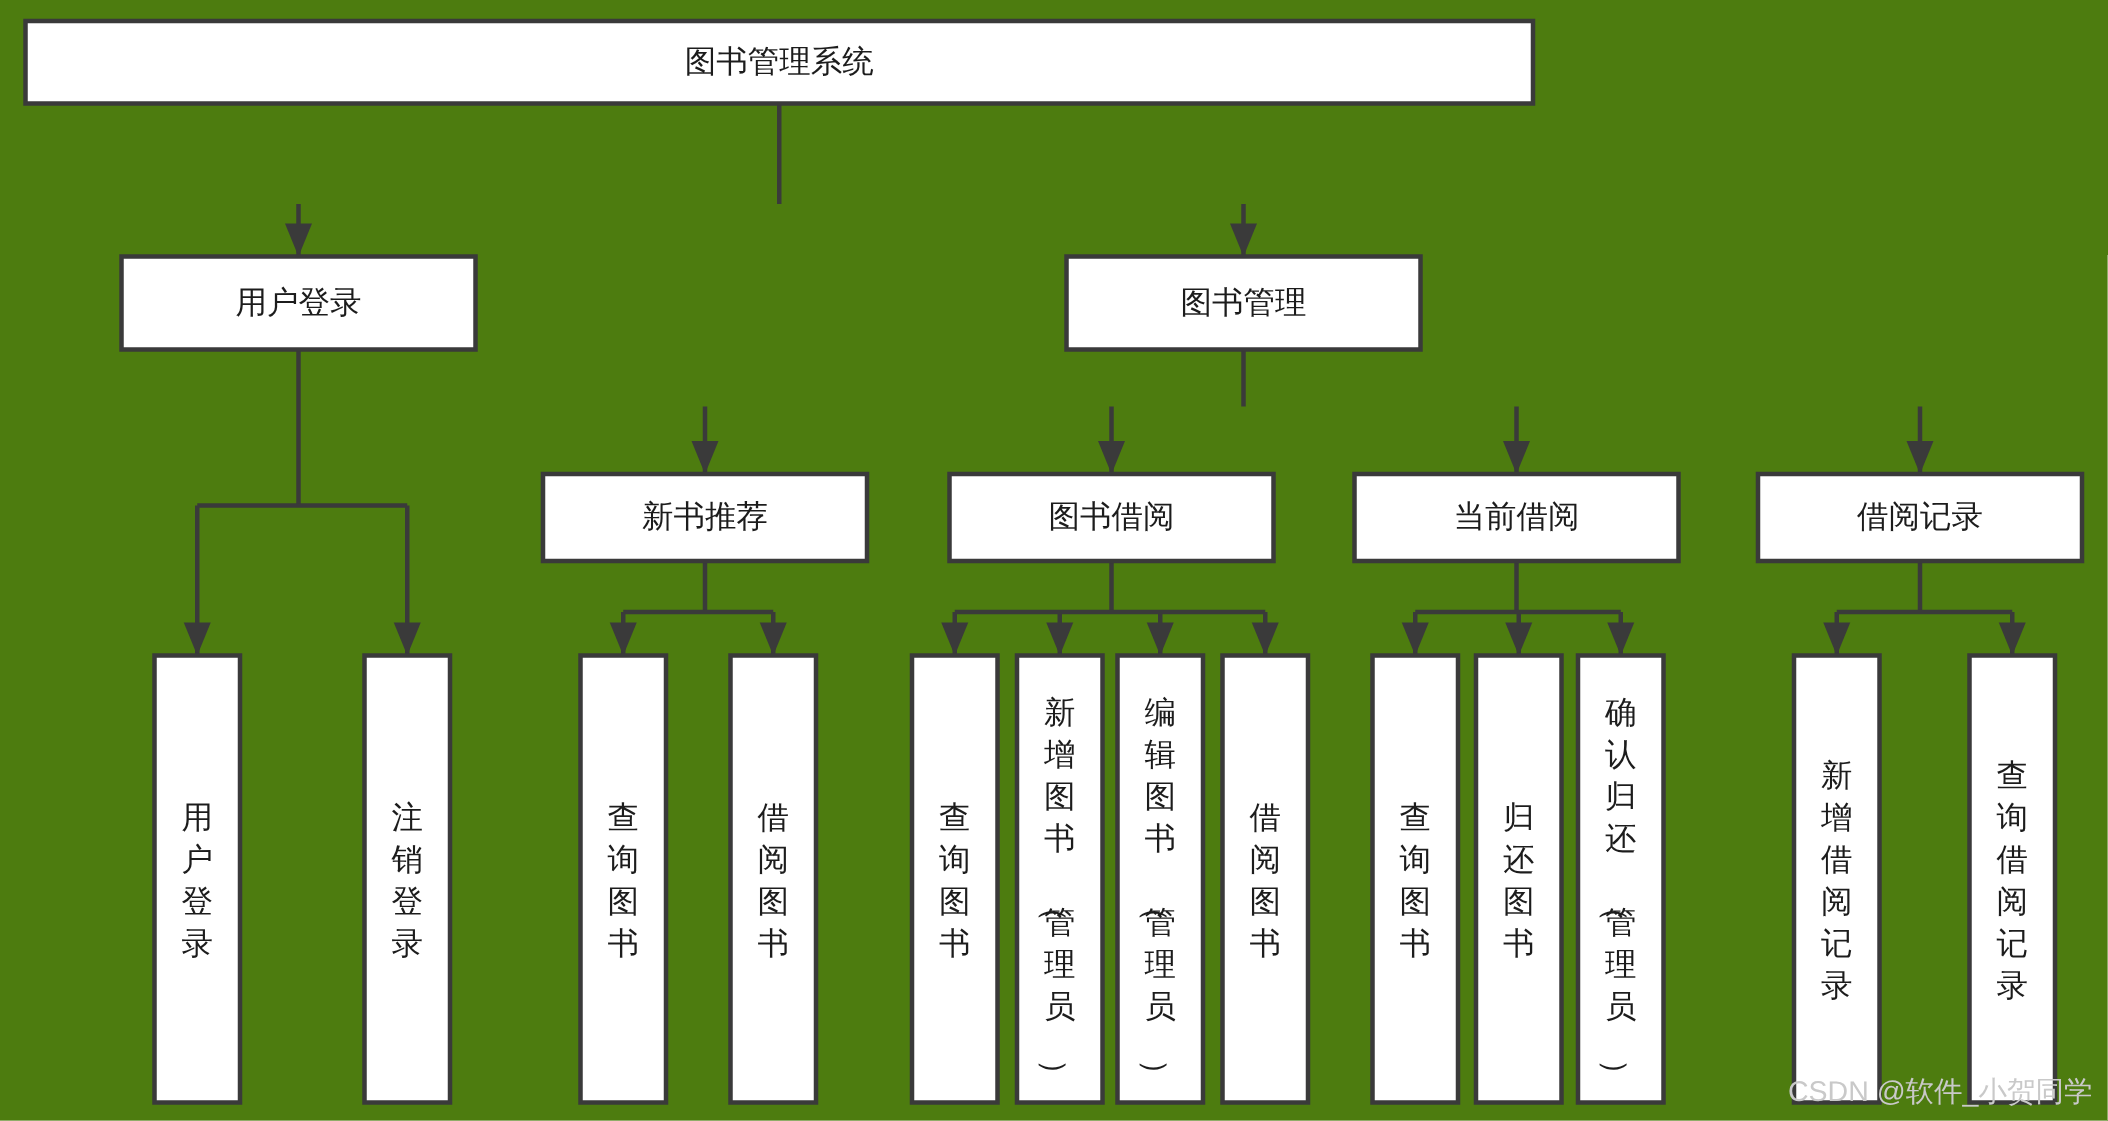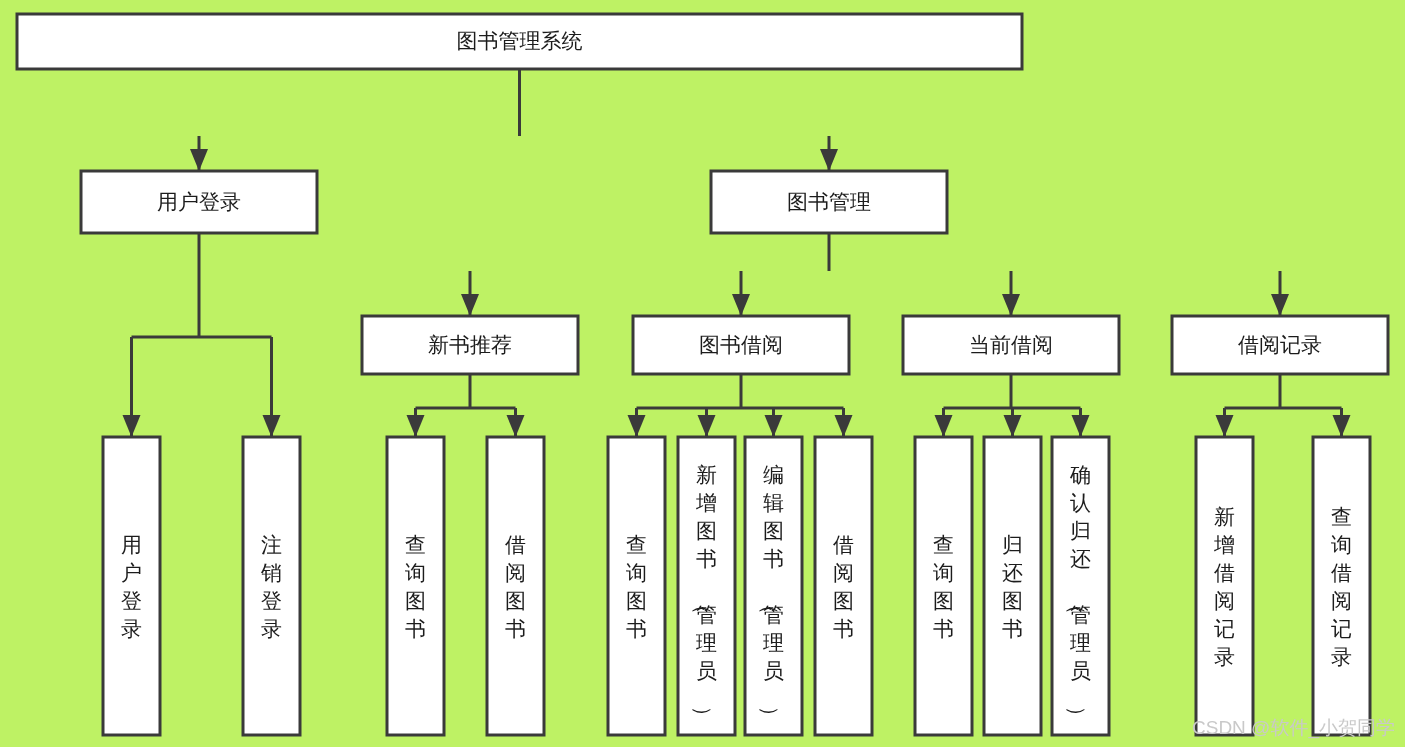--- a/index.html
+++ b/index.html
@@ -11,21 +11,21 @@
     width: 1405px;
     height: 747px;
     font-family: "Liberation Sans", "DejaVu Sans", sans-serif;
     overflow: hidden;
     position: relative;
   }
   #diagram-root {
     position: relative;
     width: 1405px;
     height: 747px;
-    background: #bef264;
+    background: #4d7c0f;
   }
   svg.diagram-svg {
     position: absolute;
     left: 0;
     top: 0;
     width: 1405px;
     height: 747px;
     display: block;
   }
   .node-box {

